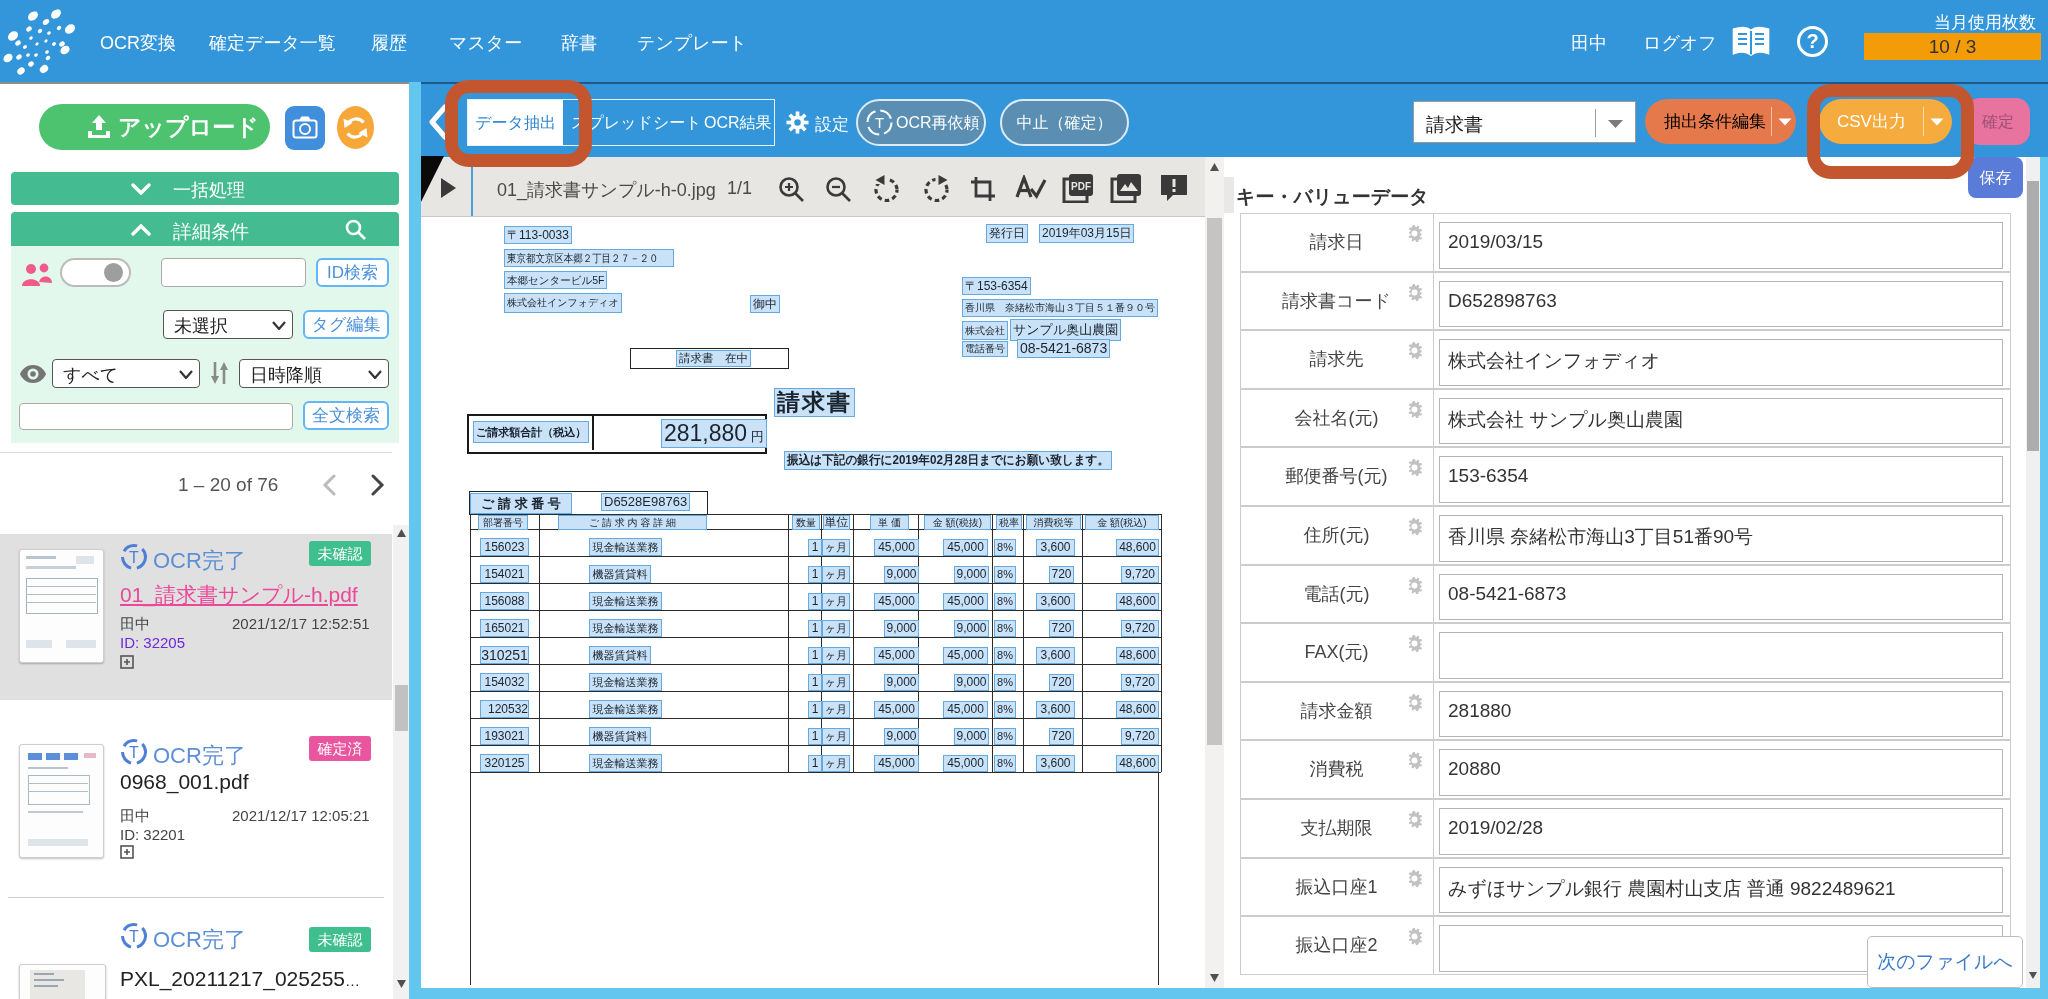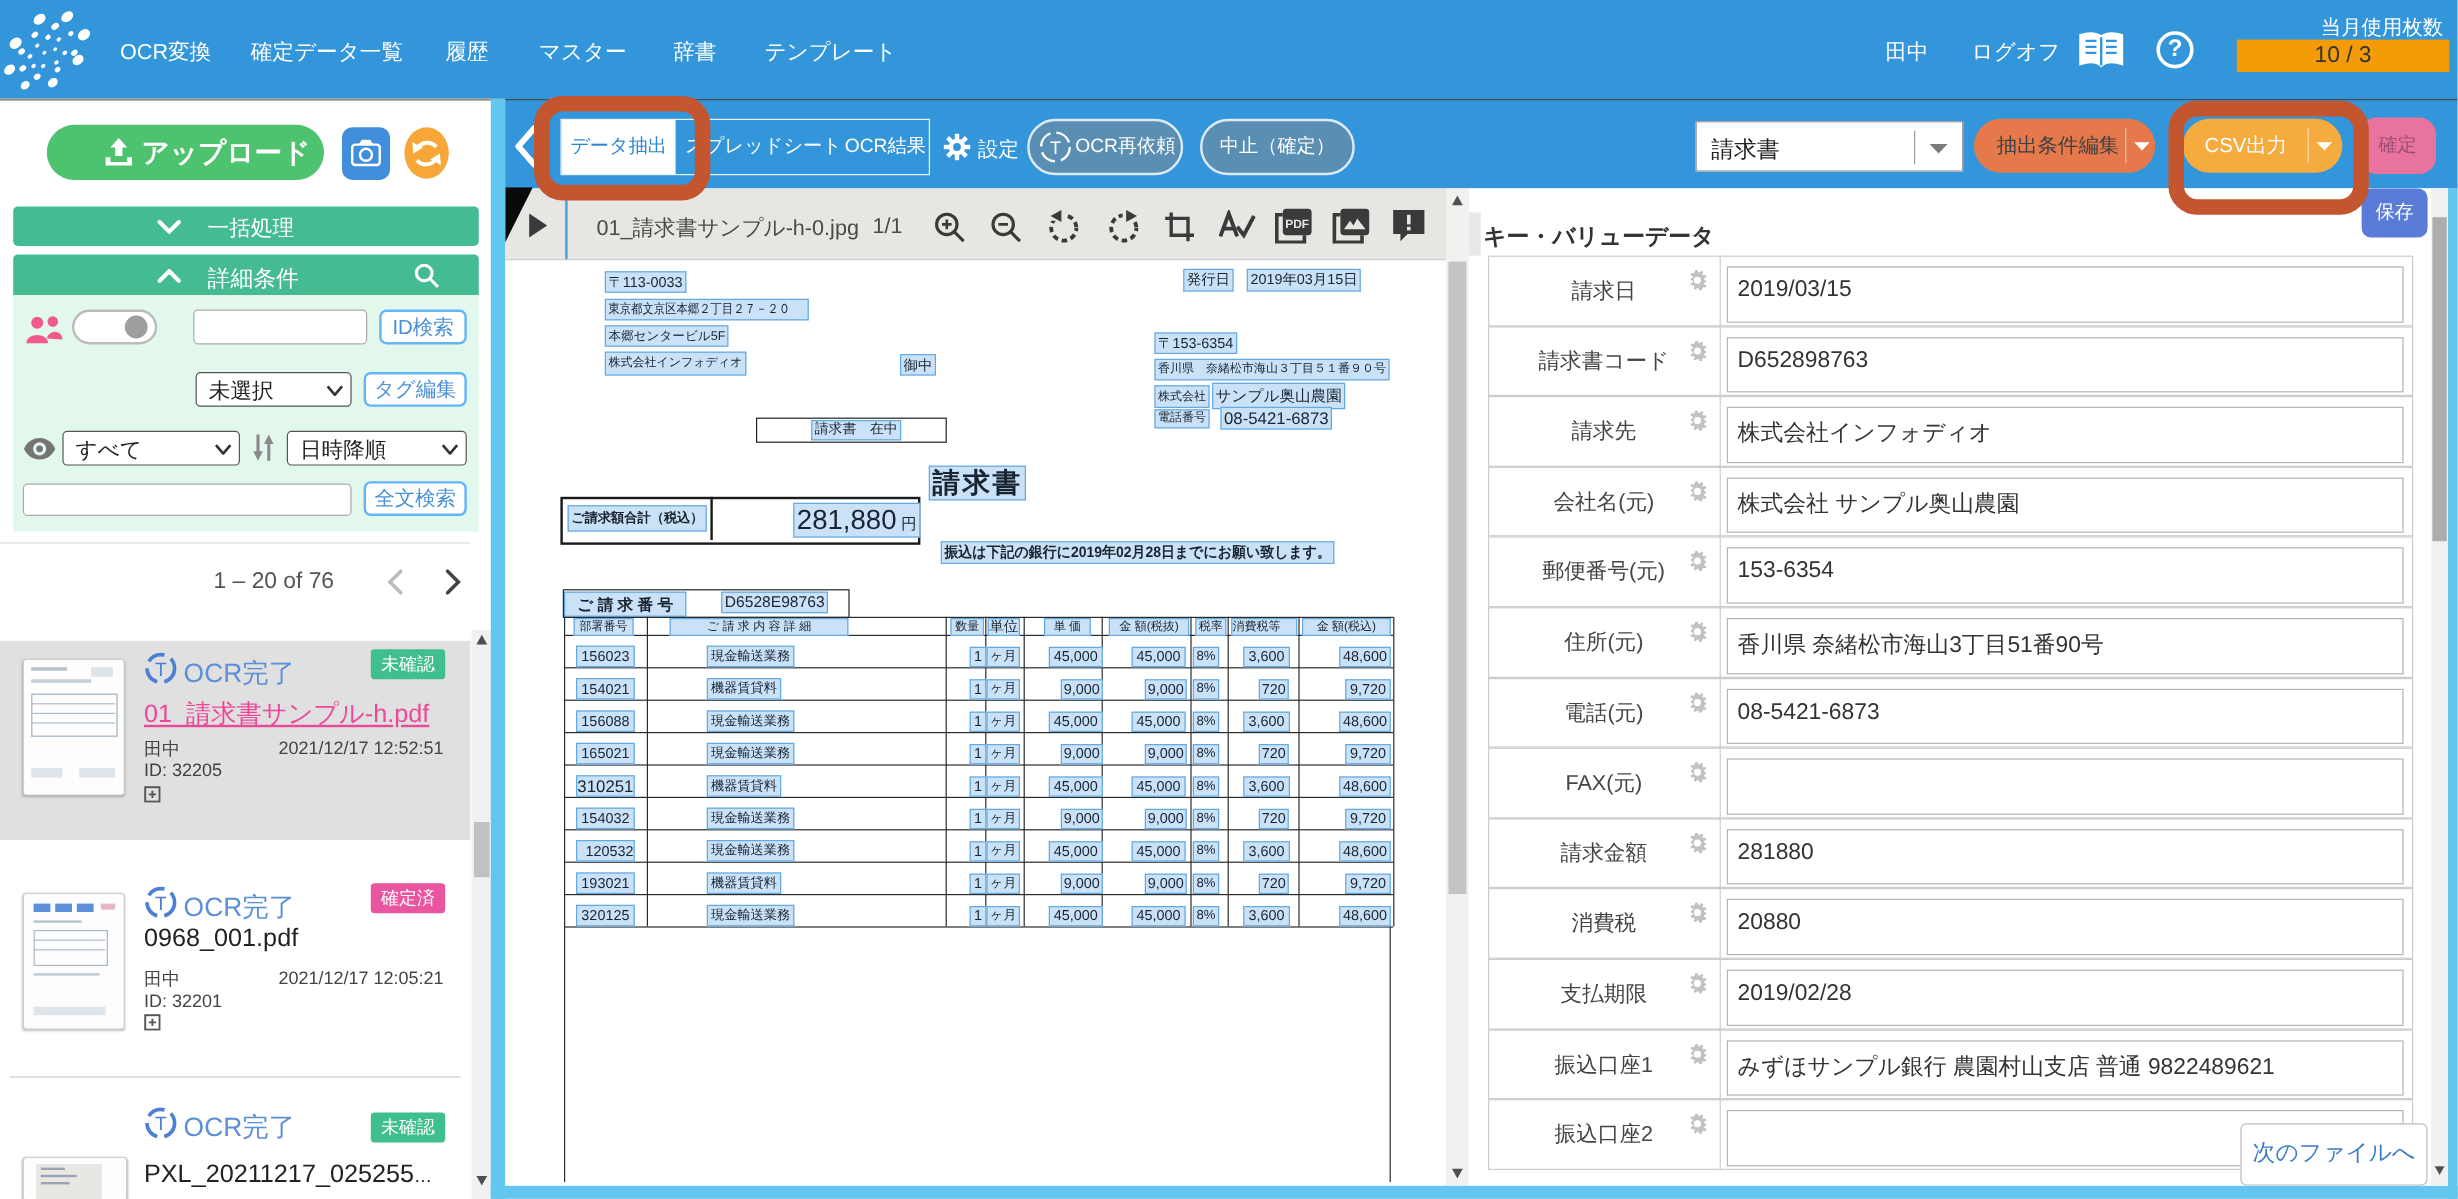--- a/index.html
+++ b/index.html
@@ -191,21 +191,21 @@
 </div>
 <svg class="a" style="left:120px;top:543px;" width="28" height="28" viewBox="0 0 28 28">
     <circle cx="14" cy="14" r="11.5" fill="none" stroke="#4d7fd6" stroke-width="3" stroke-dasharray="15 6"></circle>
     <text x="14" y="20" font-size="16" fill="#4d7fd6" text-anchor="middle">T</text>
   </svg>
 <span class="a" style="left:153px;top:546px;font-size:22px;color:#5c8fd6;">OCR完了</span>
 <div class="a" style="left:309px;top:541px;width:62px;height:25px;background:#3fbe8e;border-radius:3px;color:#fff;font-size:15px;text-align:center;line-height:25px;">未確認</div>
 <div class="a" style="left:120px;top:581px;font-size:21px;color:#ec4899;text-decoration:underline;">01_請求書サンプル-h.pdf</div>
 <div class="a" style="left:120px;top:615px;font-size:15px;color:#444;">田中</div>
 <div class="a" style="left:232px;top:615px;font-size:15px;color:#444;">2021/12/17 12:52:51</div>
-<div class="a" style="left:120px;top:634px;font-size:15px;color:#404040;">ID: 32205</div>
+<div class="a" style="left:120px;top:634px;font-size:15px;color:#6d28d9;">ID: 32205</div>
 <svg class="a" style="left:120px;top:655px;" width="14" height="14" viewBox="0 0 14 14">
     <rect x="1" y="1" width="12" height="12" fill="none" stroke="#555" stroke-width="1.6"></rect>
     <path d="M7 4 L7 10 M4 7 L10 7" stroke="#555" stroke-width="1.6"></path>
   </svg>
 
 <div class="a" style="left:19px;top:744px;width:83px;height:112px;background:#fdfdfd;border:1px solid #cfcfcf;border-radius:3px;box-shadow:0 1px 2px rgba(0,0,0,.25);">
  <div class="a" style="left:8px;top:8px;width:14px;height:7px;background:#5b8fd9;"></div>
  <div class="a" style="left:26px;top:8px;width:14px;height:7px;background:#5b8fd9;"></div>
  <div class="a" style="left:44px;top:8px;width:14px;height:7px;background:#5b8fd9;"></div>
  <div class="a" style="left:64px;top:8px;width:12px;height:5px;background:#e8b9c4;"></div>
@@ -293,21 +293,21 @@
  </svg>
 </div>
 <div class="a" style="left:1000px;top:99px;width:129px;height:47px;border:2px solid #dcebf7;border-radius:24px;box-sizing:border-box;color:#fff;font-size:16px;line-height:43px;text-align:center;background:#5a8fb3;">中止（確定）</div>
 <div class="a" style="left:1413px;top:101px;width:223px;height:42px;background:#fff;border:1px solid #9a9a9a;box-sizing:border-box;">
  <span class="a" style="left:12px;top:10px;font-size:19px;color:#222;">請求書</span>
  <div class="a" style="left:181px;top:7px;width:1px;height:28px;background:#9a9a9a;"></div>
  <svg class="a" style="left:193px;top:17px;" width="17" height="10" viewBox="0 0 17 10">
       <path d="M1 1 L8.5 9 L16 1 Z" fill="#7b7b7b"></path>
     </svg>
 </div>
-<div class="a" style="left:1645px;top:99px;width:151px;height:45px;background:#e5794b;border-radius:23px;color:#404040;font-size:17px;line-height:45px;">
+<div class="a" style="left:1645px;top:99px;width:151px;height:45px;background:#e5794b;border-radius:23px;color:#000000;font-size:17px;line-height:45px;">
  <span style="margin-left:19px;">抽出条件編集</span>
  <div class="a" style="left:126px;top:8px;width:1px;height:29px;background:#f3c3a8;"></div>
  <svg class="a" style="left:133px;top:19px;" width="14" height="8" viewBox="0 0 14 8">
       <path d="M0.5 0.5 L7 7.5 L13.5 0.5 Z" fill="#fff"></path>
     </svg>
 </div>
 <div class="a" style="left:1819px;top:99px;width:133px;height:45px;background:#f6ab3e;border-radius:23px;color:#fff;font-size:17px;line-height:45px;">
  <span style="margin-left:18px;">CSV出力</span>
  <div class="a" style="left:104px;top:8px;width:1px;height:29px;background:#fbdcae;"></div>
  <svg class="a" style="left:111px;top:19px;" width="14" height="8" viewBox="0 0 14 8">
@@ -428,21 +428,21 @@
 <div class="a" style="left:1161px;top:514px;width:1px;height:258px;background:#2b2b2b;"></div>
 <div class="a" style="left:470px;top:772px;width:1px;height:213px;background:#2b2b2b;"></div>
 <div class="a" style="left:1158px;top:772px;width:1px;height:213px;background:#2b2b2b;"></div>
 <div class="chip" style="left:478px;top:515px;width:48px;height:13px;font-size:10px;line-height:13px;text-align:center;padding:0;">部署番号</div>
 <div class="chip" style="left:558px;top:515px;width:147px;height:13px;font-size:10px;line-height:13px;text-align:center;padding:0;">ご 請 求 内 容 詳 細</div>
 <div class="chip" style="left:792px;top:515px;width:26px;height:13px;font-size:10px;line-height:13px;text-align:center;padding:0;">数量</div>
 <div class="chip" style="left:823px;top:515px;width:25px;height:13px;font-size:12px;line-height:13px;text-align:center;padding:0;">単位</div>
 <div class="chip" style="left:870px;top:515px;width:37px;height:13px;font-size:10px;line-height:13px;text-align:center;padding:0;">単 価</div>
 <div class="chip" style="left:924px;top:515px;width:65px;height:13px;font-size:10px;line-height:13px;text-align:center;padding:0;">金 額(税抜)</div>
 <div class="chip" style="left:996px;top:515px;width:24px;height:13px;font-size:10px;line-height:13px;text-align:center;padding:0;">税率</div>
-<div class="chip" style="left:1026px;top:515px;width:53px;height:13px;font-size:10px;line-height:13px;padding:0;">消費税等</div>
+<div class="chip" style="left:1026px;top:515px;width:53px;height:13px;font-size:10px;line-height:13px;text-align:center;padding:0;">消費税等</div>
 <div class="chip" style="left:1085px;top:515px;width:72px;height:13px;font-size:10px;line-height:13px;text-align:center;padding:0;">金 額(税込)</div>
 <div class="chip" style="left:480px;top:538px;width:47px;height:16px;font-size:12px;line-height:16px;text-align:center;padding:0;">156023</div>
 <div class="chip" style="left:589px;top:538px;width:71px;height:16px;font-size:11px;line-height:16px;text-align:center;padding:0;">現金輸送業務</div>
 <div class="chip" style="left:808px;top:539px;width:12px;height:15px;font-size:12px;line-height:15px;text-align:center;padding:0;">1</div>
 <div class="chip" style="left:822px;top:539px;width:26px;height:15px;font-size:11px;line-height:15px;text-align:center;padding:0;">ヶ月</div>
 <div class="chip" style="left:874px;top:539px;width:43px;height:15px;font-size:12px;line-height:15px;text-align:center;padding:0;">45,000</div>
 <div class="chip" style="left:943px;top:539px;width:43px;height:15px;font-size:12px;line-height:15px;text-align:center;padding:0;">45,000</div>
 <div class="chip" style="left:994px;top:539px;width:20px;height:15px;font-size:11px;line-height:15px;text-align:center;padding:0;">8%</div>
 <div class="chip" style="left:1036px;top:539px;width:37px;height:15px;font-size:12px;line-height:15px;text-align:center;padding:0;">3,600</div>
 <div class="chip" style="left:1116px;top:539px;width:41px;height:15px;font-size:12px;line-height:15px;text-align:center;padding:0;">48,600</div>

